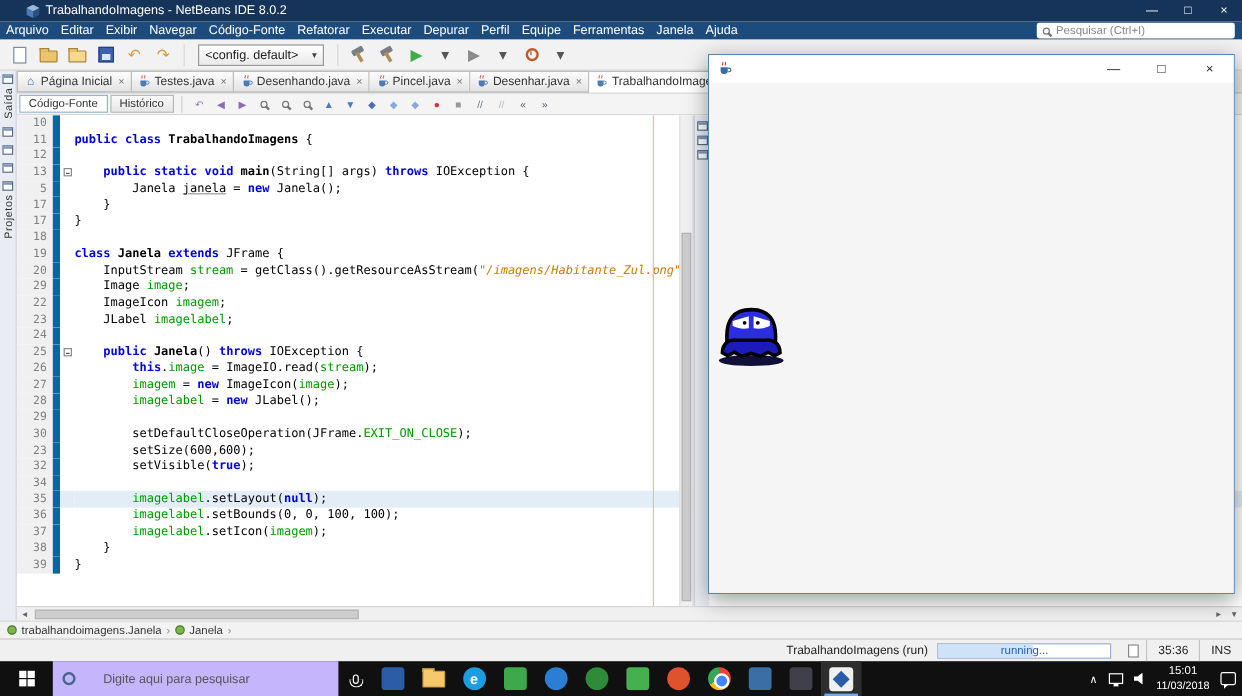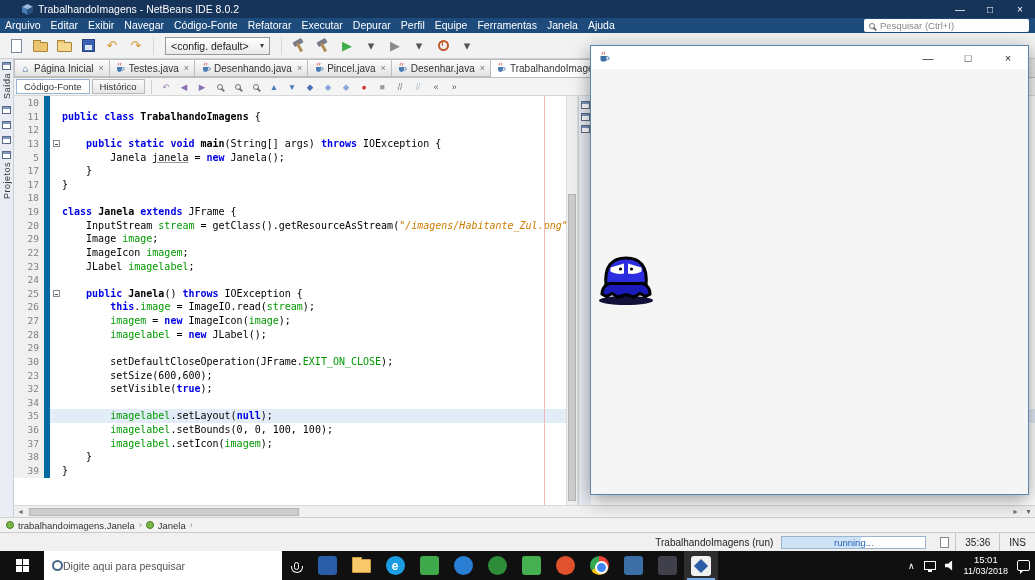--- a/index.html
+++ b/index.html
@@ -102,21 +102,21 @@
   .sb-progress-fill { position:absolute; left:0; top:0; bottom:0; background:#cfe3f7; }
   .sb-progress-text { position:absolute; inset:0; display:flex; align-items:center; justify-content:center; color:#2a62b8; font-size:9.5px; }
   .status-doc { width:9px; height:11px; background:#fff; border:1px solid #888; margin:0 6px; }
   .sb-cell { border-left:1px solid #c4c4c4; padding:0 9px; height:100%; display:flex; align-items:center; }
 
   
   .taskbar { height:29px; background:#101010; display:flex; align-items:stretch; color:#fff; }
   .start-btn { width:44px; display:flex; align-items:center; justify-content:center; }
   .win-logo { display:grid; grid-template-columns:6px 6px; grid-template-rows:6px 6px; gap:1px; }
   .win-logo span { background:#fff; }
-  .task-search { width:238px; background:#ffffff; display:flex; align-items:center; gap:0; padding:0 8px; font-size:10.5px; color:#555; }
+  .task-search { width:238px; background:#c4b5fd; display:flex; align-items:center; gap:23px; padding:0 8px; font-size:10.5px; color:#555; }
   .cortana-ic { width:11px; height:11px; border:2px solid #47668a; border-radius:50%; flex:none; }
   .mic-btn { width:28px; display:flex; align-items:center; justify-content:center; }
   .mic-ic { position:relative; width:5px; height:8px; border:1px solid #fff; border-radius:3px; }
   .mic-ic::after { content:""; position:absolute; left:-3.5px; top:3px; width:10px; height:6px; border:1px solid #fff; border-top:none; border-radius:0 0 6px 6px; }
   [data-name="taskbar-apps"] { display:flex; align-items:stretch; }
   .task-app { width:34px; display:flex; align-items:center; justify-content:center; position:relative; }
   .task-app.active { background:#2e2e2e; }
   .task-app.active::after { content:""; position:absolute; left:3px; right:3px; bottom:0; height:2px; background:#76a9e8; }
   .app-square, .app-circle { width:19px; height:19px; border-radius:3px; display:flex; align-items:center; justify-content:center; color:#fff; font-weight:bold; font-size:12px; }
   .app-circle { border-radius:50%; }

